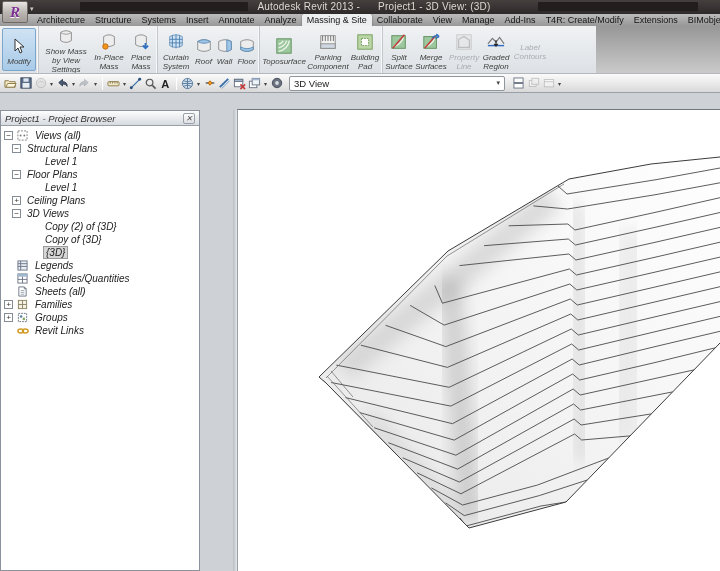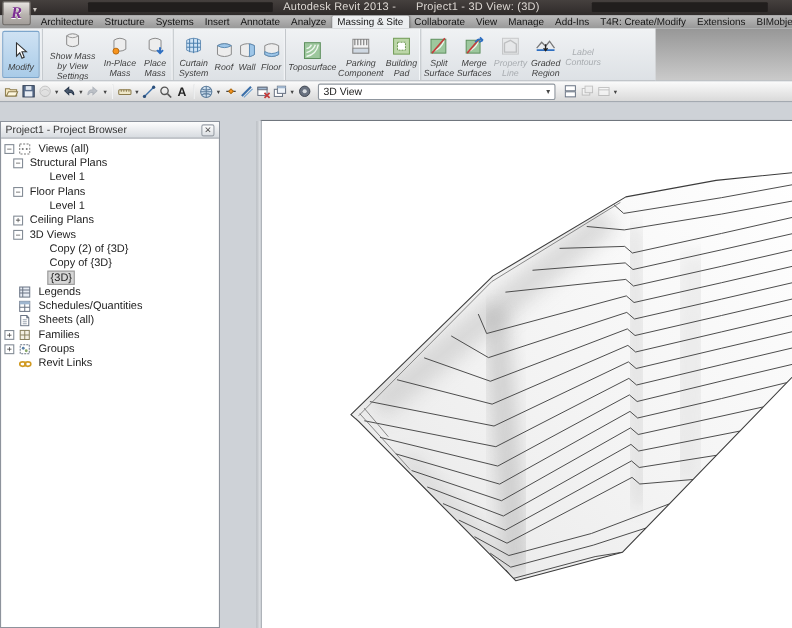--- a/index.html
+++ b/index.html
@@ -60,21 +60,21 @@
   #view-selector { width:216px; height:15px; margin-left:5px; background:#fff;
     border:1px solid #8f969e; border-radius:2px; display:flex; align-items:center;
     font-size:9.5px; color:#222; padding:0 4px; cursor:pointer; flex:0 0 auto; }
   #view-selector .vs-caret { margin-left:auto; font-size:7px; color:#444; }
 
   
   #workspace { position:absolute; left:0; top:93px; width:720px; height:478px; background:#ced2d7; }
 
   
   #project-browser { position:absolute; left:0; top:17px; width:200px; bottom:0;
-    border:1px solid #8d939c; background:#fff; display:flex; flex-direction:column; }
+    border:1px solid #8d939c; background:#fff; display:flex; flex-direction:column;font-style:italic; }
   #pb-title { height:15px; background:linear-gradient(#fdfdfd,#d7dbe0); border-bottom:1px solid #9aa0a8;
     display:flex; align-items:center; font-size:9.5px; color:#333; padding:0 4px; flex:0 0 auto; }
   #pb-close { margin-left:auto; width:12px; height:11px; border:1px solid #9aa0a8; border-radius:2px;
     background:linear-gradient(#fff,#dcdfe3); font-size:8px; line-height:9px; text-align:center;
     color:#555; cursor:pointer; }
   #pb-tree { flex:1; overflow:hidden; padding-top:3px; }
   .trow { display:flex; align-items:center; height:13px; font-size:10px; color:#222; cursor:pointer; white-space:nowrap; }
   .trow .exp { width:9px; height:9px; border:1px solid #848c96; background:#fff; font-size:8px;
     line-height:7px; text-align:center; color:#333; margin-right:4px; flex:0 0 auto; cursor:pointer; }
   .trow .spacer { width:13px; flex:0 0 auto; }

